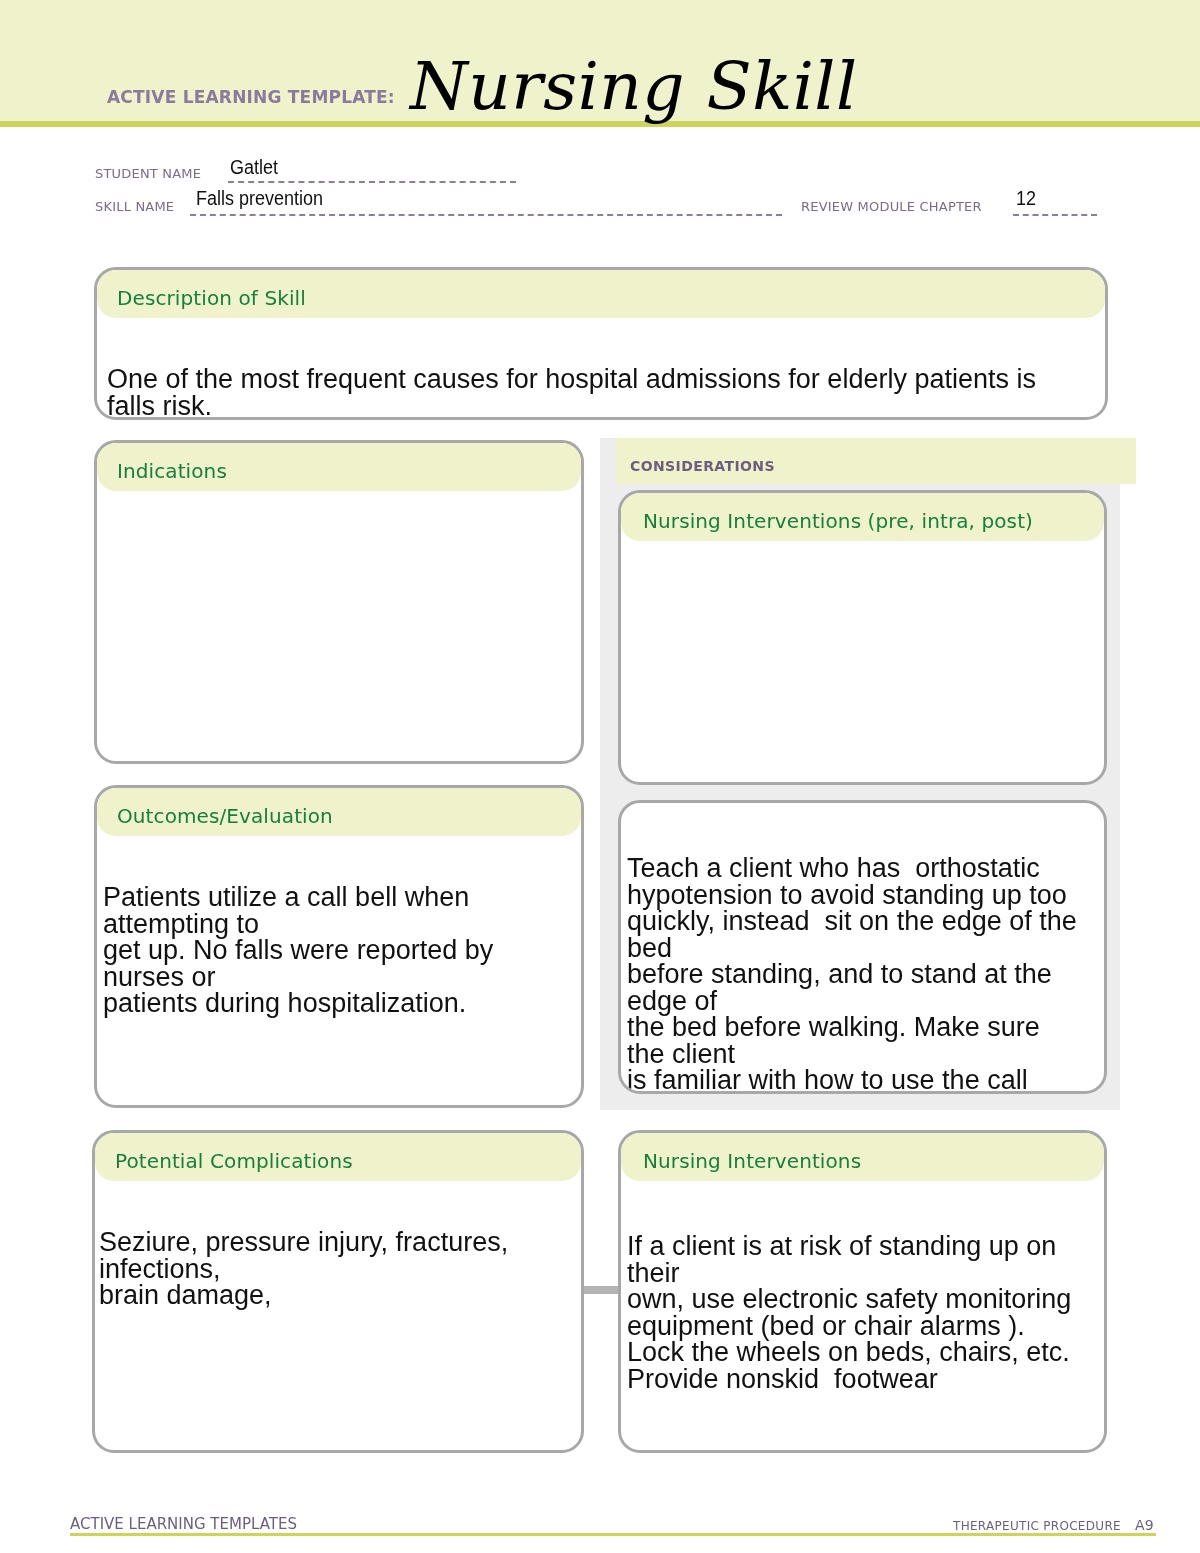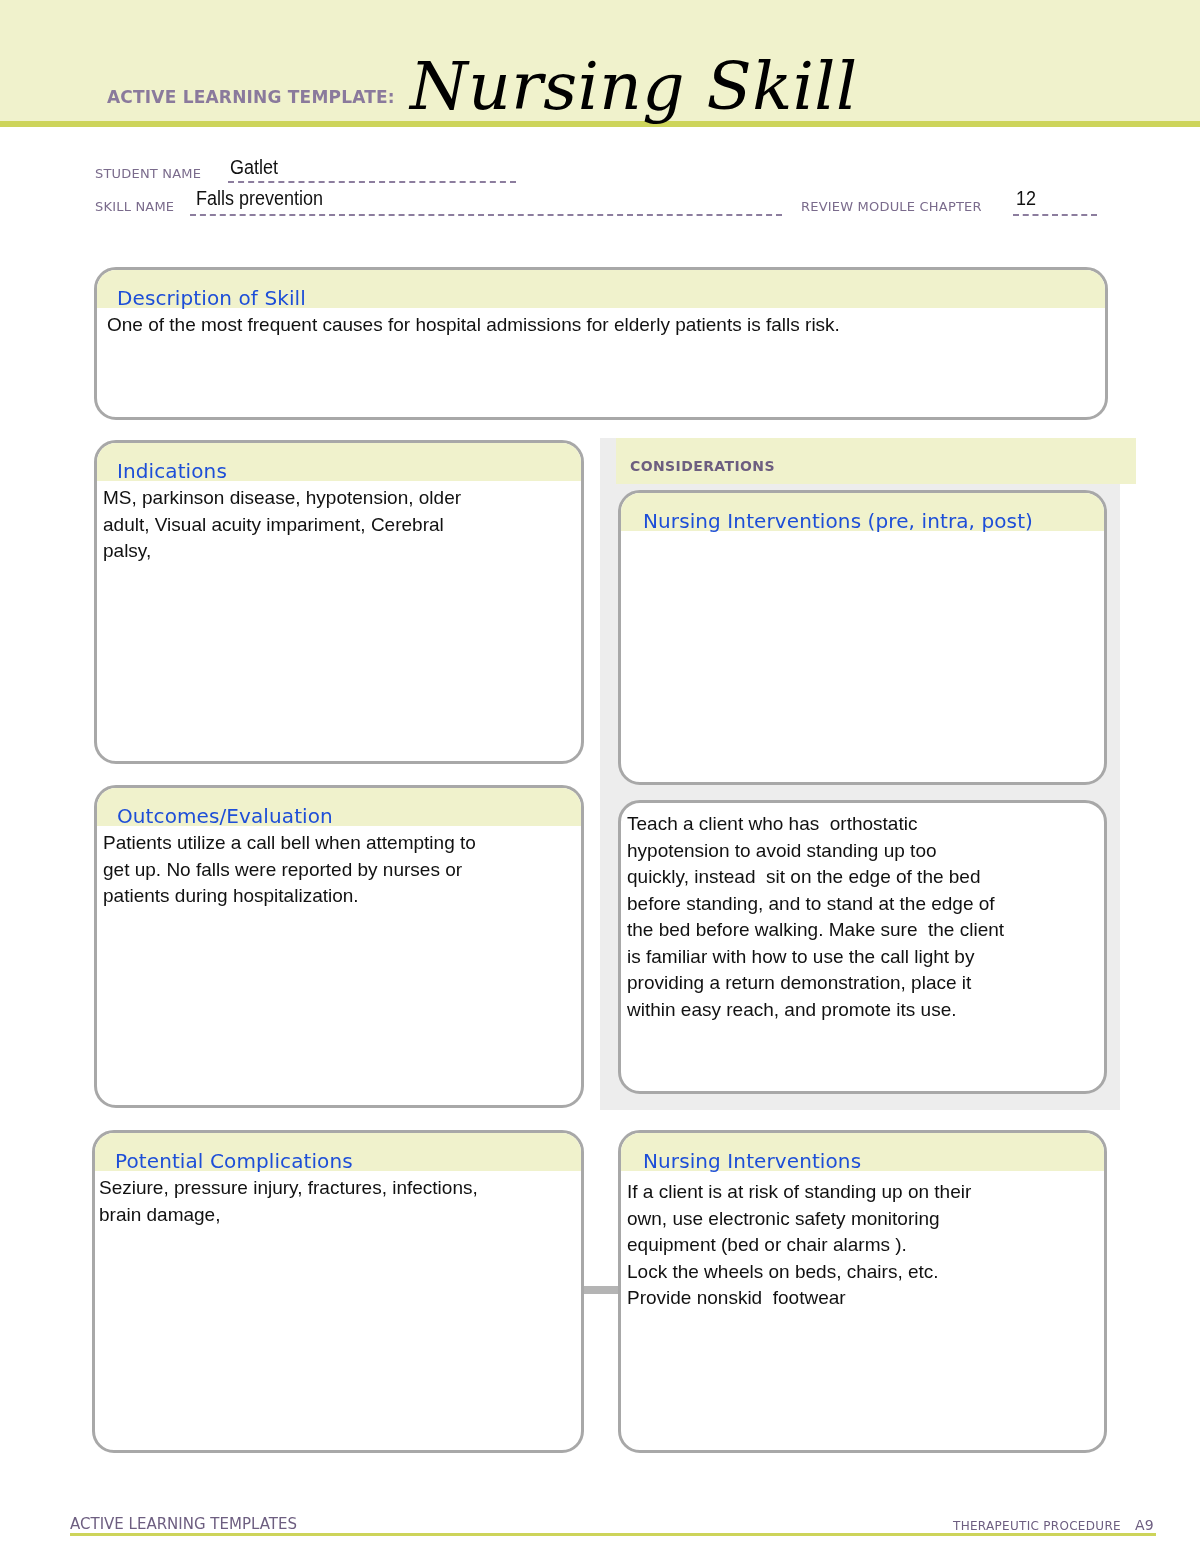--- a/index.html
+++ b/index.html
@@ -34,28 +34,29 @@
     }
     .field-value {
       position: absolute; font-family: "Liberation Sans", sans-serif;
       font-size: 20px; color: #111; transform: scaleX(0.9); transform-origin: left;
     }
     .box {
       position: absolute; border: 3px solid #a8a8a8; border-radius: 22px;
       background: #ffffff; overflow: hidden; box-sizing: border-box;
     }
     .box-head {
-      height: 38px; background: #f0f2cc; box-sizing: border-box;
+      height: 48px; background: #f0f2cc; box-sizing: border-box;
       padding: 16px 0 0 20px;
-      font-family: "DejaVu Sans", sans-serif; font-size: 20px; color: #1d4ed8;
+      font-family: "DejaVu Sans", sans-serif; font-size: 20px; color: #15803d;
       letter-spacing: 0.1px;
+      border-radius: 19px;
     }
     .box-body {
-      padding: 4px 20px 0 6px; font-size: 19px; line-height: 26.5px;
-      color: #111; white-space: pre-wrap;
+      padding: 4px 20px 0 6px; font-size: 27px; line-height: 26.5px;
+      color: #111; white-space: pre-wrap; margin-top: 44px;
     }
     .considerations {
       position: absolute; left: 600px; top: 438px; width: 520px; height: 672px;
       background: #ededed;
     }
     .considerations-head {
       position: absolute; left: 16px; top: 0; width: 520px; height: 46px;
       background: #f0f2cc;
     }
     .considerations-label {
@@ -102,23 +103,20 @@
 <div class="field-line" style="left:1013px; top:214px; width:84px;"></div>
 <div class="field-value" style="left:1016px; top:187px;">12</div>
 
 <div class="box" style="left:94px; top:267px; width:1014px; height:153px;">
   <div class="box-head">Description of Skill</div>
   <div class="box-body" style="padding-left:10px;">One of the most frequent causes for hospital admissions for elderly patients is falls risk.</div>
 </div>
 
 <div class="box" style="left:94px; top:440px; width:490px; height:324px;">
   <div class="box-head">Indications</div>
-  <div class="box-body">MS, parkinson disease, hypotension, older
-adult, Visual acuity impariment, Cerebral
-palsy,</div>
 </div>
 
 <div class="considerations">
   <div class="considerations-head">
     <div class="considerations-label">CONSIDERATIONS</div>
   </div>
 </div>
 
 <div class="box" style="left:618px; top:490px; width:489px; height:295px;">
   <div class="box-head" style="padding-left:22px;">Nursing Interventions (pre, intra, post)</div>

